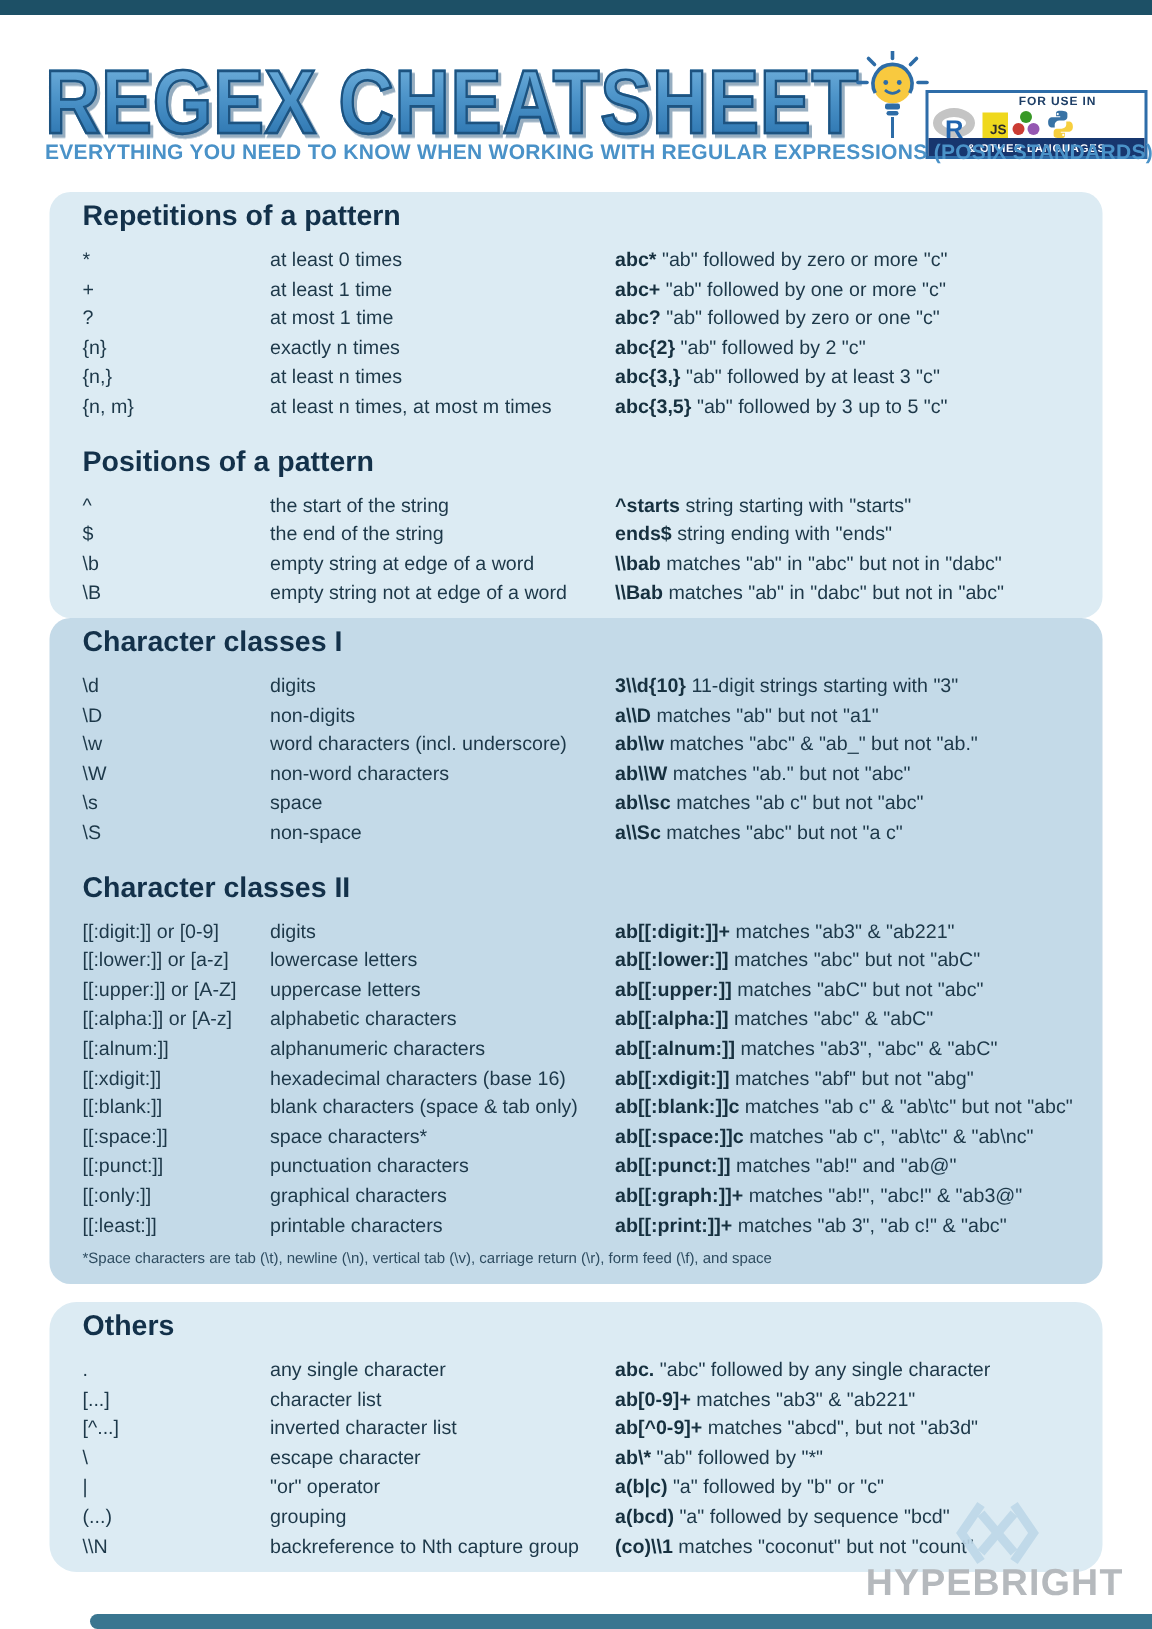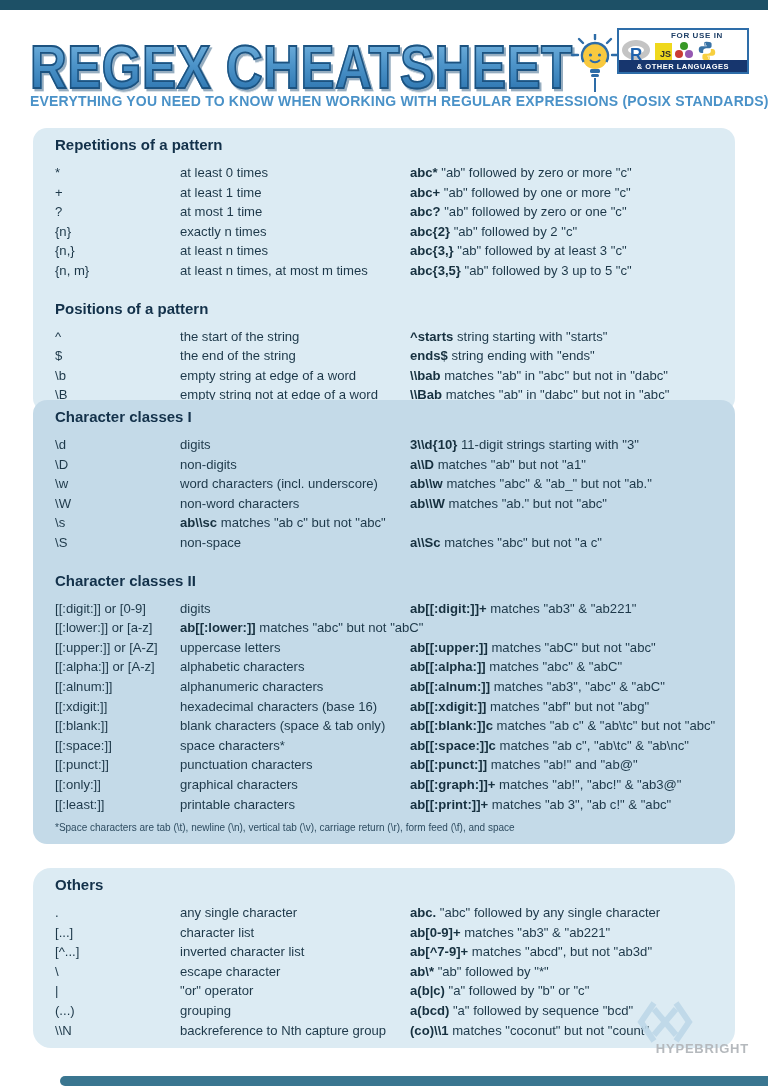--- a/index.html
+++ b/index.html
@@ -12,52 +12,52 @@
   .title{position:absolute;left:30px;top:33px;margin:0;font-size:51px;font-weight:bold;letter-spacing:.5px;
          transform:scaleY(1.18);transform-origin:left top;
          background:linear-gradient(180deg,#7db9e2 0%,#4d94c9 45%,#226ba8 100%);
          -webkit-background-clip:text;background-clip:text;color:transparent;
          -webkit-text-stroke:1.5px #1d5380;
          filter:drop-shadow(2.5px 2.5px 0 rgba(23,74,115,.45));}
   .subtitle{position:absolute;left:30px;top:93px;width:712px;font-size:14px;font-weight:bold;
             letter-spacing:.2px;color:#4a92c8;white-space:nowrap;}
 
   .bulb{position:absolute;left:570px;top:34px;width:50px;height:60px;}
-  .badge{position:absolute;left:617px;top:28px;width:132px;height:46px;background:#fff;
+  .badge{position:absolute;left:617px;top:60px;width:148px;height:46px;background:#fff;
          border:2px solid #2e6da9;box-sizing:border-box;}
   .badge-top{position:absolute;top:1px;left:30px;right:2px;text-align:center;font-size:8px;font-weight:bold;
              color:#1d3e66;letter-spacing:.6px;}
   .badge-logos{position:absolute;top:10px;left:3px;right:2px;height:22px;display:flex;align-items:center;gap:3px;}
   .rlogo{position:relative;width:30px;height:22px;flex:none;}
   .rlogo .ring{display:block;width:28px;height:20px;border:6px solid #c4c4c4;border-radius:50%;box-sizing:border-box;}
   .rlogo b{position:absolute;left:8px;bottom:-3px;font-size:17px;color:#1f63ae;font-weight:bold;}
   .jslogo{width:17px;height:17px;background:#efd81d;color:#2b2b2b;font-size:9px;font-weight:bold;flex:none;
           display:flex;align-items:flex-end;justify-content:flex-end;padding:1px;box-sizing:border-box;}
   .julia{position:relative;width:18px;height:20px;flex:none;}
   .julia i{position:absolute;width:8px;height:8px;border-radius:50%;}
   .julia .jg{left:5px;top:1px;background:#389826;}
   .julia .jr{left:0;top:9px;background:#cb3c33;}
   .julia .jp{left:10px;top:9px;background:#9558b2;}
   .pylogo{flex:none;width:22px;height:22px;}
   .badge-bottom{position:absolute;bottom:0;left:0;right:0;height:12px;background:#17366e;color:#fff;
                 font-size:7.5px;font-weight:bold;letter-spacing:.5px;display:flex;align-items:center;justify-content:center;}
 
   .box{position:absolute;left:33px;width:702px;border-radius:14px;padding:9px 12px 0 22px;box-sizing:border-box;}
   .box1{top:128px;height:284px;background:#dcebf3;}
-  .box2{top:400px;height:444px;background:#c4dae8;}
+  .box2{top:412px;height:444px;background:#c4dae8;}
   .box3{top:868px;height:180px;background:#dcebf3;border-radius:18px;}
-  .box h2{margin:0 0 10px;font-size:15px;font-weight:bold;color:#13314a;line-height:16px;}
+  .box h2{margin:0 0 10px;font-size:19px;font-weight:bold;color:#13314a;line-height:16px;}
   .box h2.mt{margin-top:20px;}
   .row{display:grid;grid-template-columns:125px 230px 1fr;line-height:19.6px;font-size:13.1px;color:#1d3849;}
   .row .c3{white-space:nowrap;}
   .row .c3 b{font-weight:bold;color:#16303f;}
   .footnote{margin-top:8px;font-size:10px;color:#2e4c60;}
 
   .hb-logo{position:absolute;left:634px;top:997px;width:62px;height:50px;opacity:.9;}
-  .hb-text{position:absolute;right:19px;top:1041px;font-size:13px;font-weight:bold;letter-spacing:.8px;color:#b5b9bd;}
+  .hb-text{position:absolute;right:19px;top:1041px;font-size:25px;font-weight:bold;letter-spacing:.8px;color:#b5b9bd;}
 </style>
 </head>
 <body>
 
 <div class="page">
 
   <div class="topbar"></div>
 
   <h1 class="title">REGEX CHEATSHEET</h1>
 
@@ -183,37 +183,39 @@
           <span class="c2">word characters (incl. underscore)</span>
           <span class="c3"><b>ab\\w</b> matches "abc" &amp; "ab_" but not "ab."</span>
         </div>
         <div class="row">
           <span class="c1">\W</span>
           <span class="c2">non-word characters</span>
           <span class="c3"><b>ab\\W</b> matches "ab." but not "abc"</span>
         </div>
         <div class="row">
           <span class="c1">\s</span>
+          <span class="c2">space</span>
           <span class="c3"><b>ab\\sc</b> matches "ab c" but not "abc"</span>
         </div>
         <div class="row">
           <span class="c1">\S</span>
           <span class="c2">non-space</span>
           <span class="c3"><b>a\\Sc</b> matches "abc" but not "a c"</span>
         </div>
       </div>
     <h2 class="mt">Character classes II</h2>
     <div class="rows">
         <div class="row">
           <span class="c1">[[:digit:]] or [0-9]</span>
           <span class="c2">digits</span>
           <span class="c3"><b>ab[[:digit:]]+</b> matches "ab3" &amp; "ab221"</span>
         </div>
         <div class="row">
           <span class="c1">[[:lower:]] or [a-z]</span>
+          <span class="c2">lowercase letters</span>
           <span class="c3"><b>ab[[:lower:]]</b> matches "abc" but not "abC"</span>
         </div>
         <div class="row">
           <span class="c1">[[:upper:]] or [A-Z]</span>
           <span class="c2">uppercase letters</span>
           <span class="c3"><b>ab[[:upper:]]</b> matches "abC" but not "abc"</span>
         </div>
         <div class="row">
           <span class="c1">[[:alpha:]] or [A-z]</span>
           <span class="c2">alphabetic characters</span>
@@ -267,21 +269,21 @@
           <span class="c3"><b>abc.</b> "abc" followed by any single character</span>
         </div>
         <div class="row">
           <span class="c1">[...]</span>
           <span class="c2">character list</span>
           <span class="c3"><b>ab[0-9]+</b> matches "ab3" &amp; "ab221"</span>
         </div>
         <div class="row">
           <span class="c1">[^...]</span>
           <span class="c2">inverted character list</span>
-          <span class="c3"><b>ab[^7-9]+</b> matches "abcd", but not "ab3d"</span>
+          <span class="c3"><b>ab[^0-9]+</b> matches "abcd", but not "ab3d"</span>
         </div>
         <div class="row">
           <span class="c1">\</span>
           <span class="c2">escape character</span>
           <span class="c3"><b>ab\*</b> "ab" followed by "*"</span>
         </div>
         <div class="row">
           <span class="c1">|</span>
           <span class="c2">"or" operator</span>
           <span class="c3"><b>a(b|c)</b> "a" followed by "b" or "c"</span>

